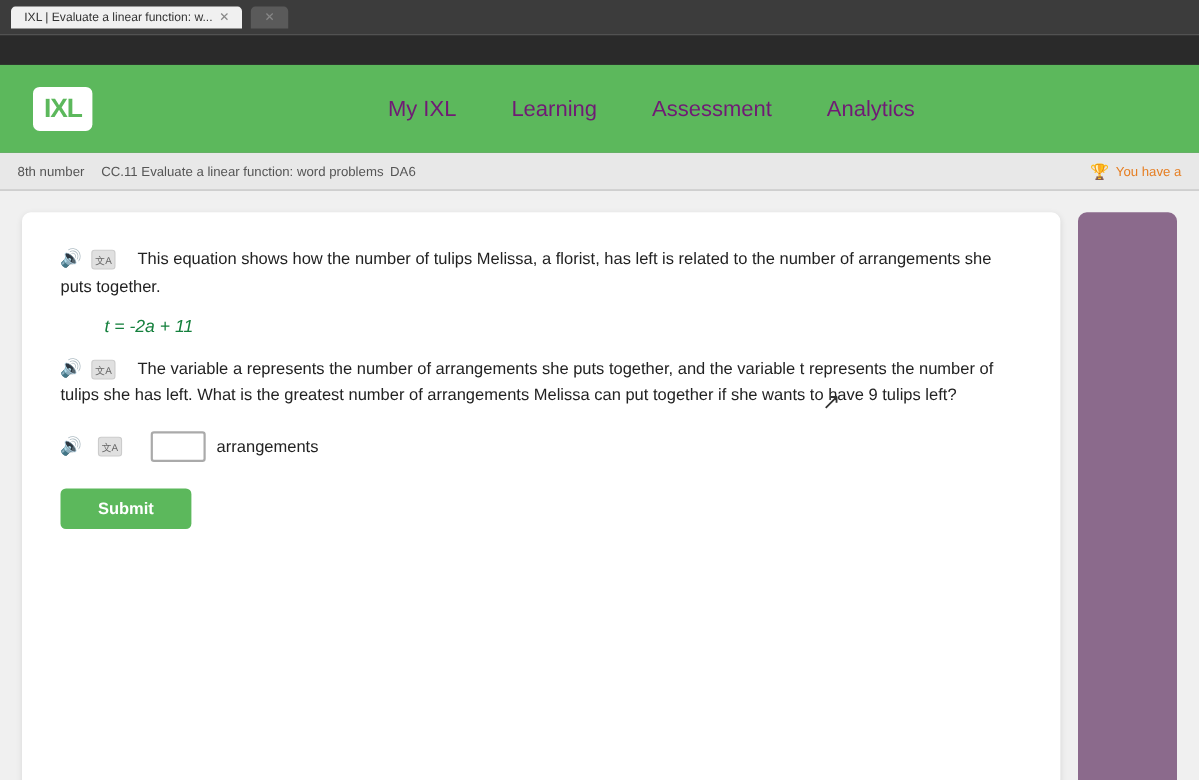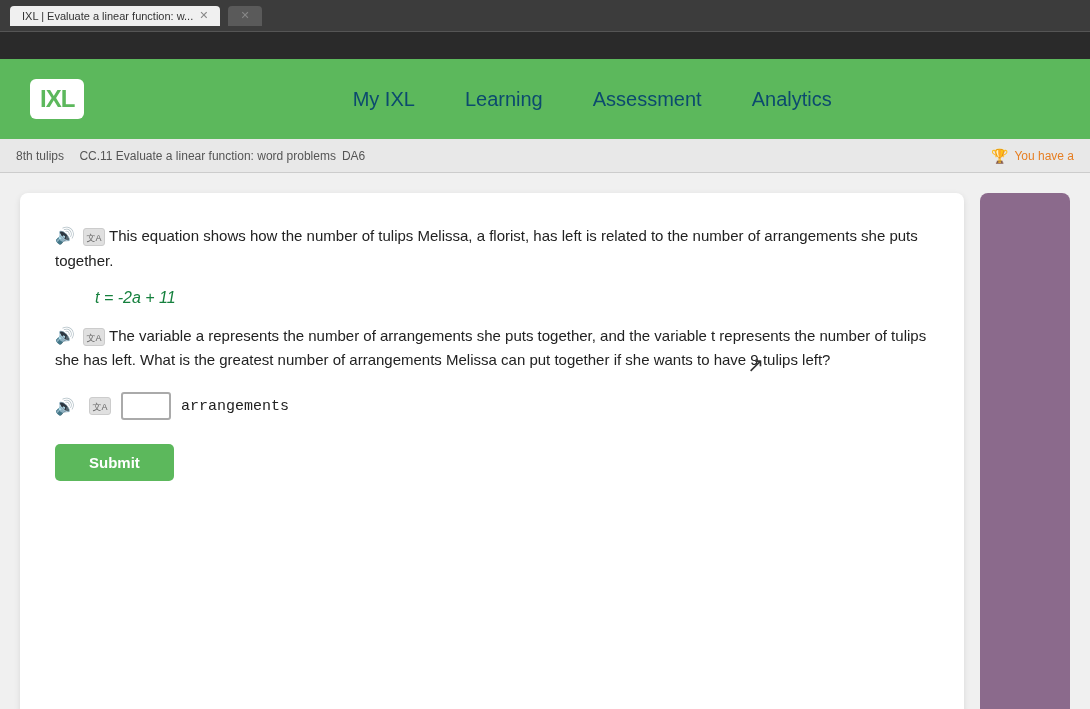--- a/index.html
+++ b/index.html
@@ -74,21 +74,21 @@
       letter-spacing: -1px;
     }
     .ixl-nav {
       display: flex;
       align-items: center;
       gap: 50px;
       flex: 1;
       justify-content: center;
     }
     .nav-item {
-      color: #0c4a6e;
+      color: #701a75;
       font-size: 20px;
       font-weight: 500;
       cursor: pointer;
       text-decoration: none;
     }
 
     
     .breadcrumb-bar {
       background: #e8e8e8;
       height: 34px;
@@ -162,21 +162,21 @@
       display: inline-block;
       width: 22px;
       height: 18px;
       background: #e0e0e0;
       border-radius: 3px;
       font-size: 9px;
       color: #666;
       text-align: center;
       line-height: 18px;
       cursor: pointer;
-      margin-right: 0;
+      margin-right: 16px;
       border: 1px solid #ccc;
     }
     .equation-line {
       font-size: 16px;
       color: #15803d;
       margin: 10px 0 16px 40px;
       font-style: italic;
     }
     .answer-row {
       display: flex;
@@ -187,21 +187,20 @@
     .answer-input {
       width: 50px;
       height: 28px;
       border: 2px solid #aaa;
       border-radius: 3px;
       background: #fff;
     }
     .answer-label {
       font-size: 15px;
       color: #222;
-      font-family: Liberation Mono, monospace;
     }
     .submit-btn {
       background: #5cb85c;
       color: #fff;
       border: none;
       border-radius: 5px;
       padding: 10px 34px;
       font-size: 15px;
       font-weight: bold;
       cursor: pointer;
@@ -236,21 +235,21 @@
   <nav class="ixl-nav">
     <a class="nav-item">My IXL</a>
     <a class="nav-item">Learning</a>
     <a class="nav-item">Assessment</a>
     <a class="nav-item">Analytics</a>
   </nav>
 </div>
 
 <div class="breadcrumb-bar">
   <div class="breadcrumb-left">
-    <span>8th tulips</span>
+    <span>8th number</span>
     <span>&nbsp;</span>
     <span>CC.11 Evaluate a linear function: word problems</span>
     <span>DA6</span>
   </div>
   <div class="breadcrumb-right">
     <span class="trophy-icon">🏆</span>
     <span>You have a</span>
   </div>
 </div>
 

